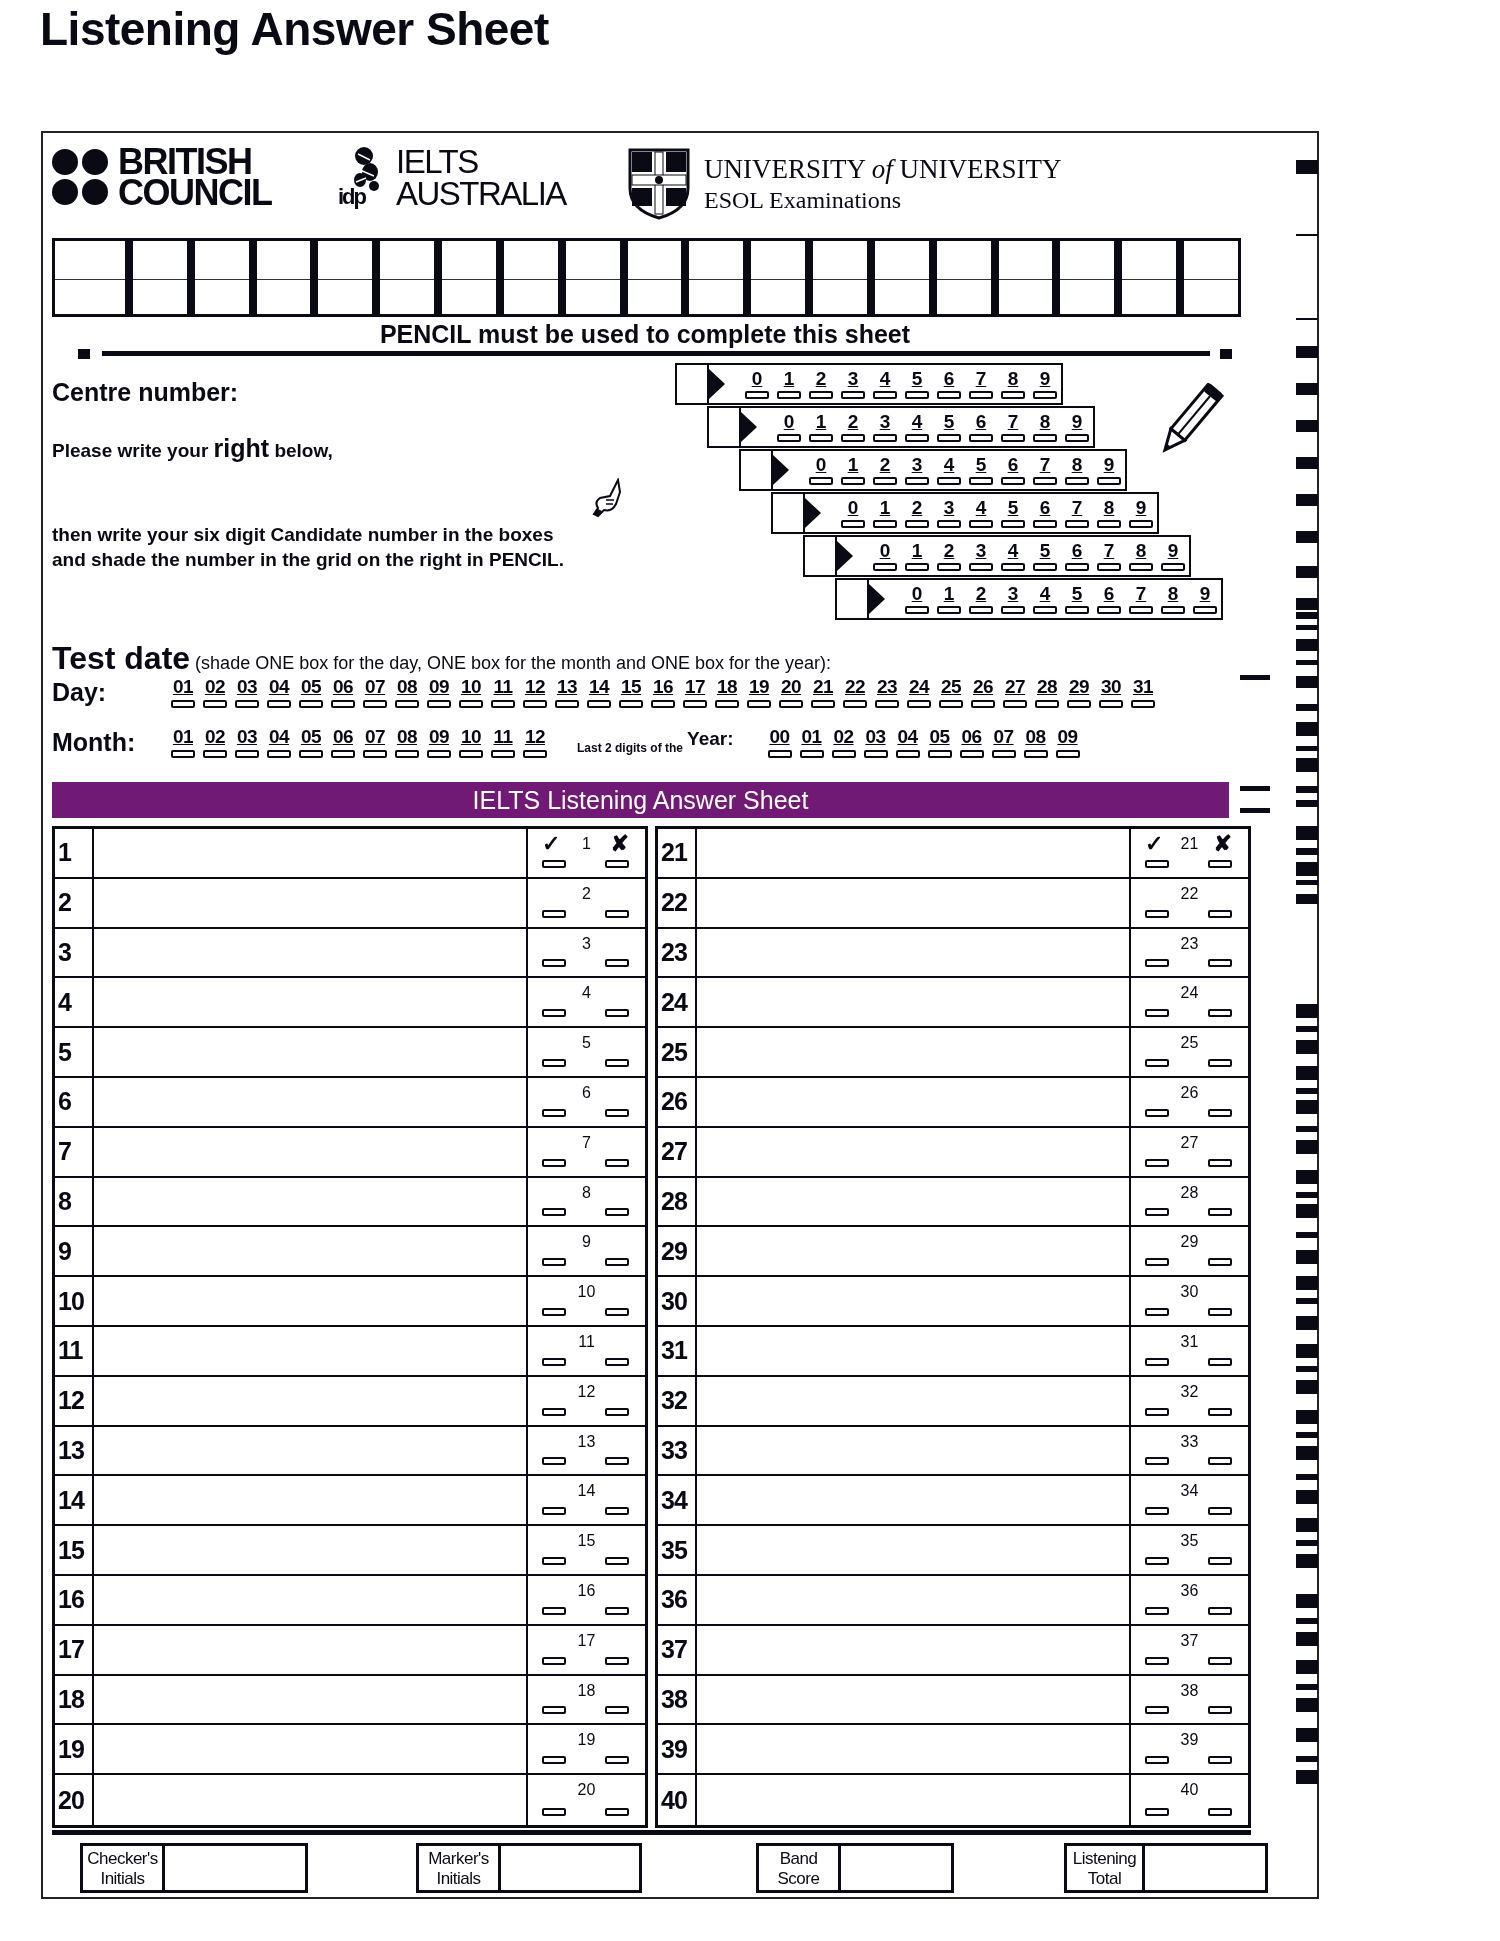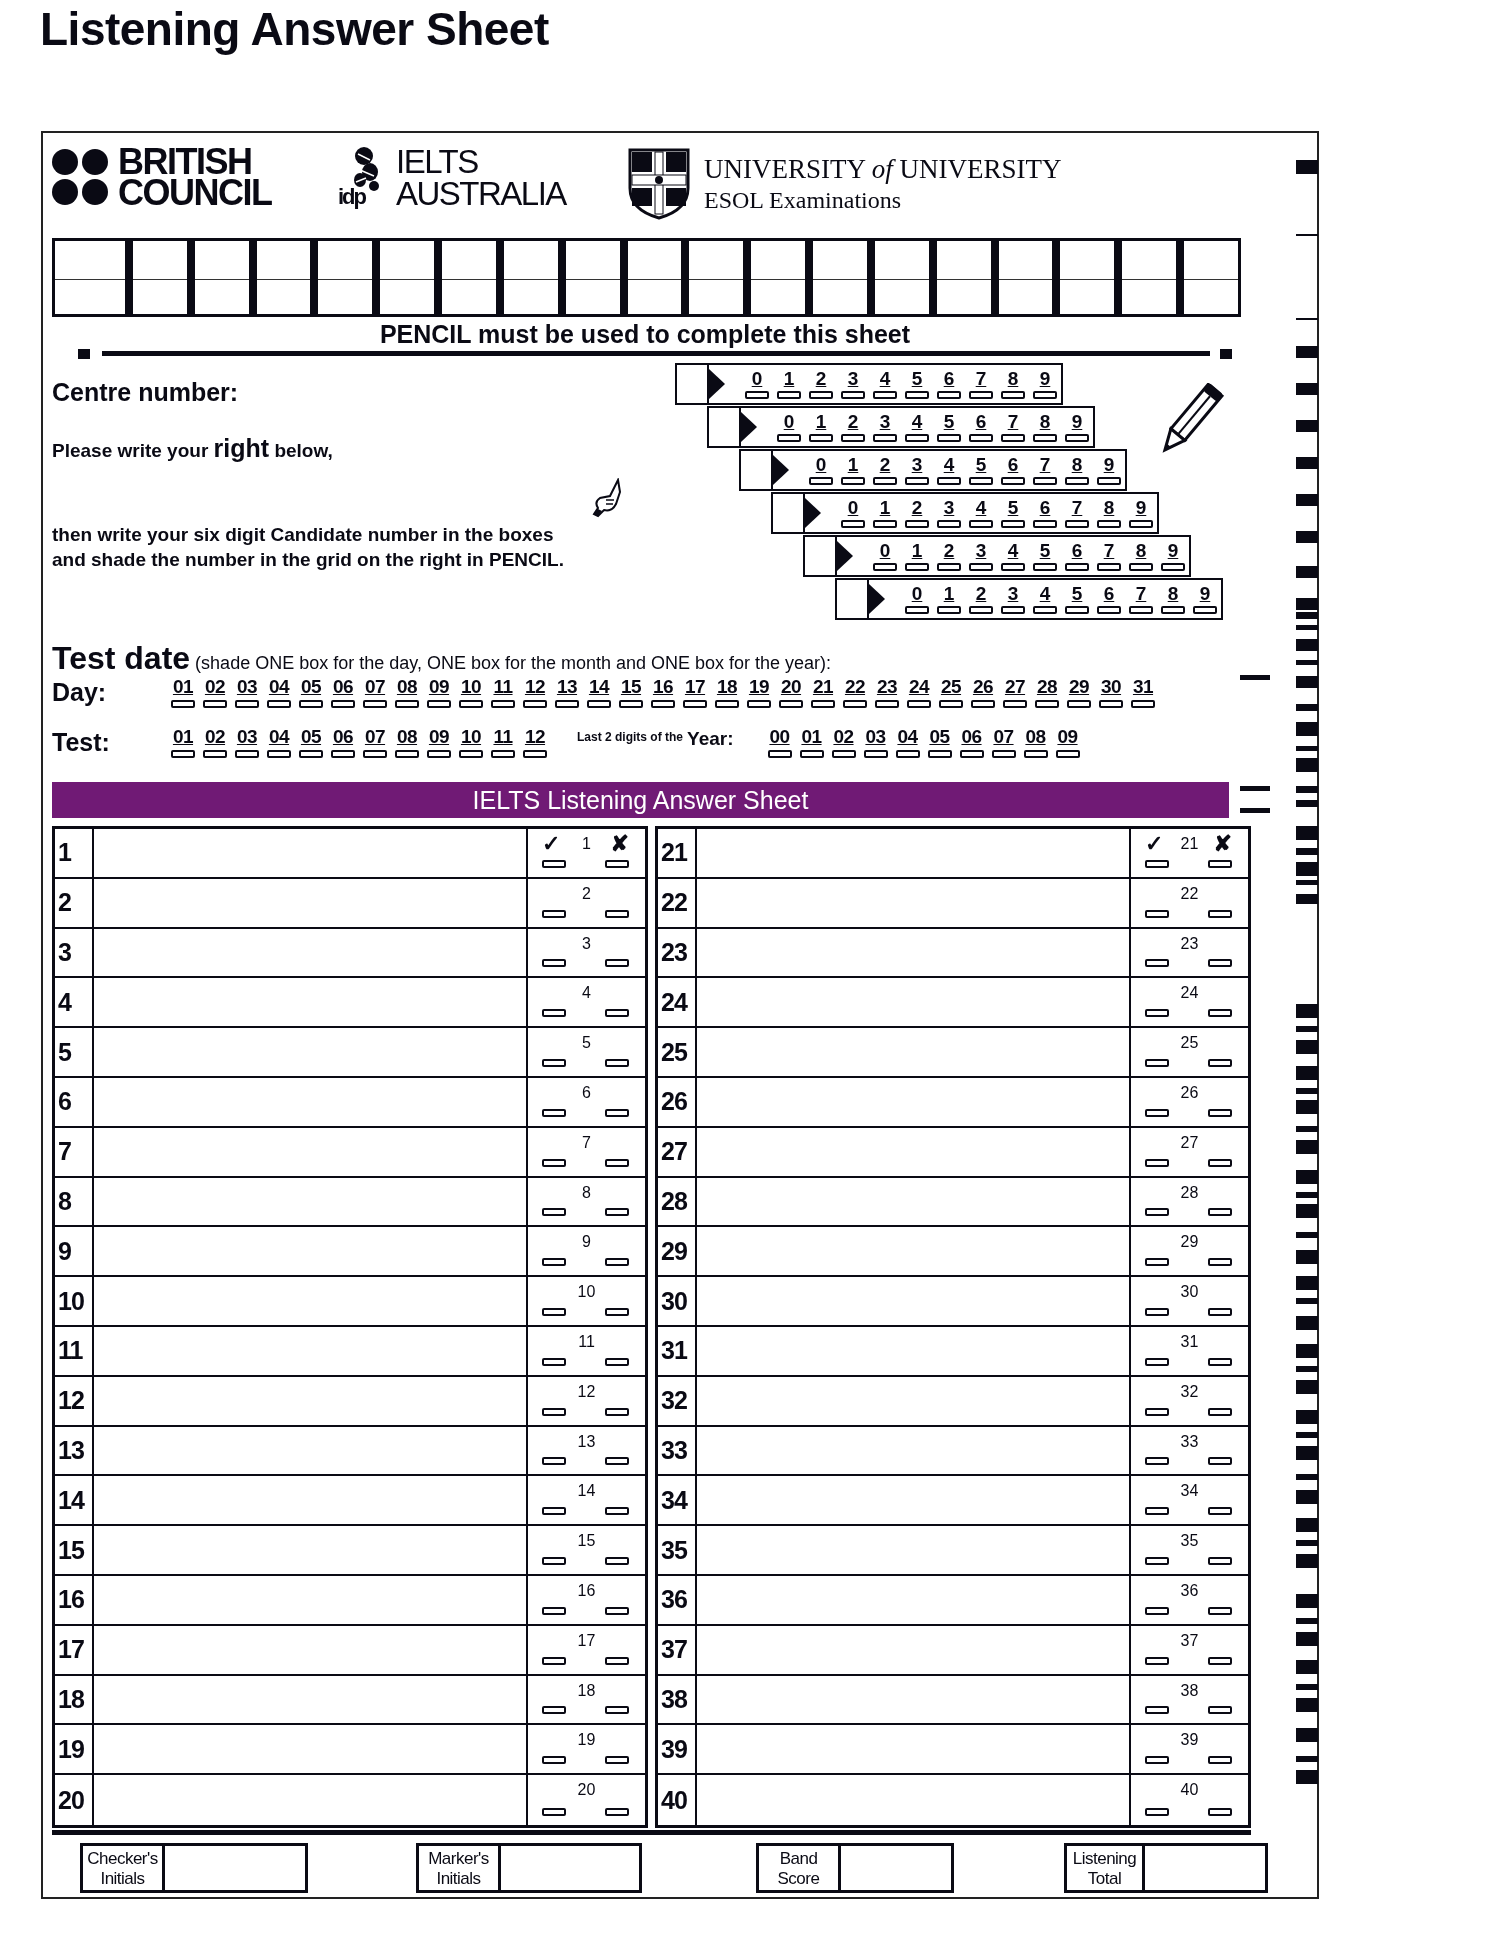--- a/index.html
+++ b/index.html
@@ -56,21 +56,21 @@
 
   .bubble { display: block; width: 24px; height: 8px; border: 2px solid #0a0a14; border-radius: 2px; background: #fff; margin-top: 2px; }
 
   
   .testdate { position: absolute; left: 52px; top: 640px; font-size: 18px; }
   .testdate b { font-size: 32px; }
   .date-row { position: absolute; left: 52px; display: flex; align-items: flex-start; }
   .date-label { font-size: 25px; font-weight: bold; width: 115px; margin-top: 2px; }
   .date-opt { width: 32px; display: flex; flex-direction: column; align-items: center; }
   .date-opt .num { font-size: 19px; font-weight: bold; text-decoration: underline; line-height: 22px; letter-spacing: -0.5px; }
-  .year-hint { font-size: 12px; font-weight: bold; margin-left: 26px; margin-top: 4px; }
+  .year-hint { font-size: 12px; font-weight: bold; margin-left: 26px; margin-top: 15px; }
   .year-label { font-size: 19px; font-weight: bold; margin-left: 4px; margin-right: 30px; margin-top: 2px; }
 
   
   .answer-header { position: absolute; left: 52px; top: 782px; width: 1177px; height: 36px; background: #701a75; color: #fff; text-align: center; font-size: 25px; line-height: 36px; }
 
   
   .answer-table { position: absolute; top: 826px; width: 596px; border: 3px solid #0a0a14; }
   .answer-row { display: flex; height: 49.8px; border-bottom: 2px solid #0a0a14; }
   .answer-row:last-child { border-bottom: none; }
   .q-num { width: 39px; border-right: 2px solid #0a0a14; font-size: 25px; font-weight: bold; display: flex; align-items: center; padding-left: 3px; letter-spacing: -1px; }
@@ -587,21 +587,21 @@
         <span class="bubble"></span>
       </div>
       <div class="date-opt">
         <span class="num">31</span>
         <span class="bubble"></span>
       </div>
     </div>
 </div>
 
 <div class="date-row" style="top:726px;">
-  <div class="date-label">Test:</div>
+  <div class="date-label">Month:</div>
   <div id="month-opts" style="display:flex;">
       <div class="date-opt">
         <span class="num">01</span>
         <span class="bubble"></span>
       </div>
       <div class="date-opt">
         <span class="num">02</span>
         <span class="bubble"></span>
       </div>
       <div class="date-opt">

